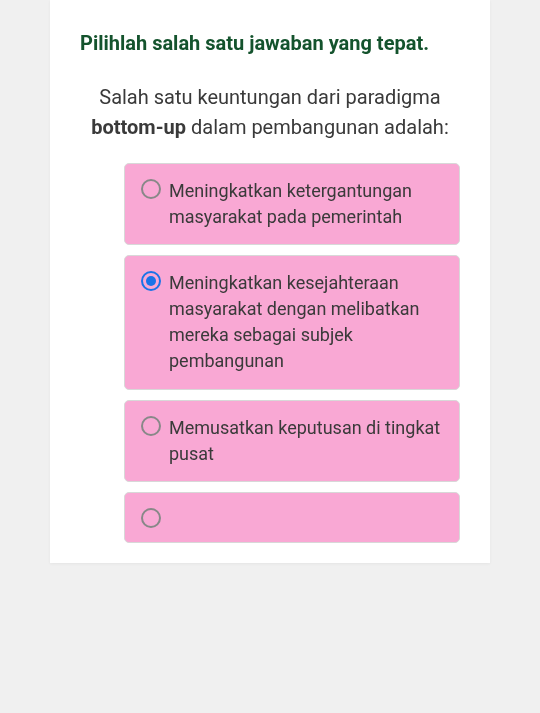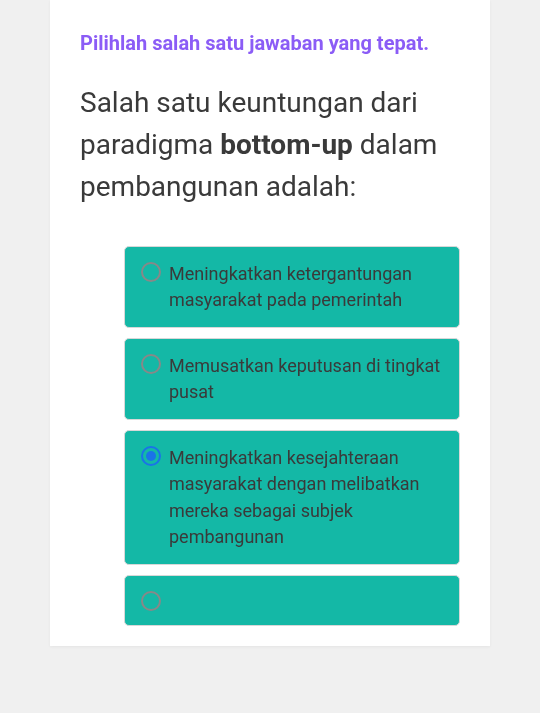--- a/index.html
+++ b/index.html
@@ -19,45 +19,46 @@
     .card {
       background: #fff;
       width: 440px;
       margin-top: 0;
       padding: 30px 30px 10px 30px;
       box-shadow: 0 1px 3px rgba(0,0,0,0.05);
     }
     .instruction {
       font-size: 20px;
       font-weight: 700;
-      color: #8b5cf6;
+      color: #14532d;
       margin-bottom: 26px;
       line-height: 1.3;
     }
     .question {
-      font-size: 28px;
+      font-size: 20px;
       color: #3a3a3a;
       line-height: 1.5;
-      margin-bottom: 38px;
+      margin-bottom: 21px;
+      text-align: center;
     }
     .question .bold {
       font-weight: 700;
     }
     .options {
       padding-left: 44px;
     }
     .option {
       border: 1px solid #d8d8d8;
       border-radius: 5px;
       padding: 14px 16px 14px 16px;
       margin-bottom: 10px;
       display: flex;
       align-items: flex-start;
       cursor: pointer;
-      background: #14b8a6;
+      background: #f9a8d4;
     }
     .radio {
       width: 20px;
       height: 20px;
       border: 2px solid #888;
       border-radius: 50%;
       flex-shrink: 0;
       margin-right: 8px;
       margin-top: 1px;
       position: relative;
@@ -93,27 +94,27 @@
   </div>
   <div class="options">
 
     <div class="option">
       <span class="radio"></span>
       <span class="option-text">Meningkatkan ketergantungan masyarakat pada pemerintah</span>
     </div>
 
 
     <div class="option">
-      <span class="radio"></span>
-      <span class="option-text">Memusatkan keputusan di tingkat pusat</span>
+      <span class="radio selected"></span>
+      <span class="option-text">Meningkatkan kesejahteraan masyarakat dengan melibatkan mereka sebagai subjek pembangunan</span>
     </div>
 
     <div class="option">
-      <span class="radio selected"></span>
-      <span class="option-text">Meningkatkan kesejahteraan masyarakat dengan melibatkan mereka sebagai subjek pembangunan</span>
+      <span class="radio"></span>
+      <span class="option-text">Memusatkan keputusan di tingkat pusat</span>
     </div>
 
     <div class="option">
       <span class="radio"></span>
     </div>
 
   </div>
 </div>
 
 </body></html>

